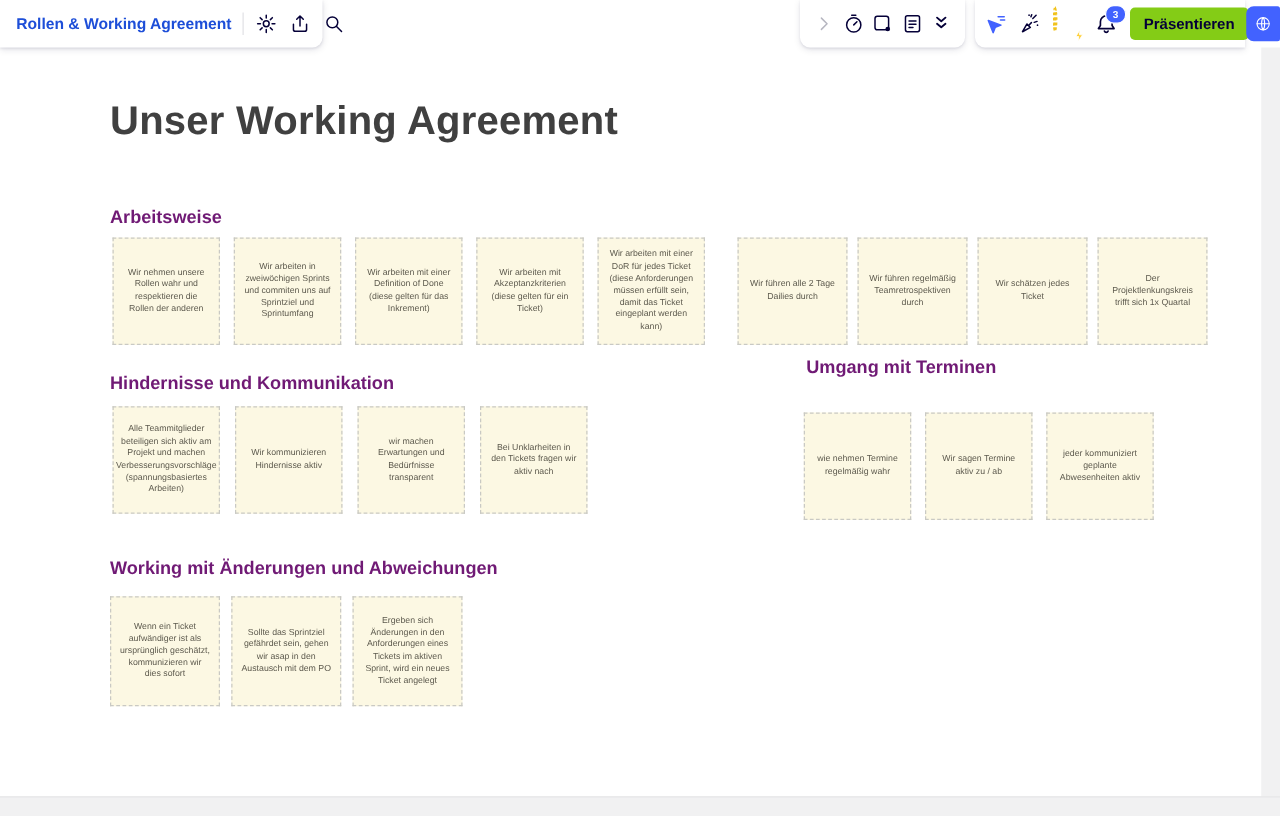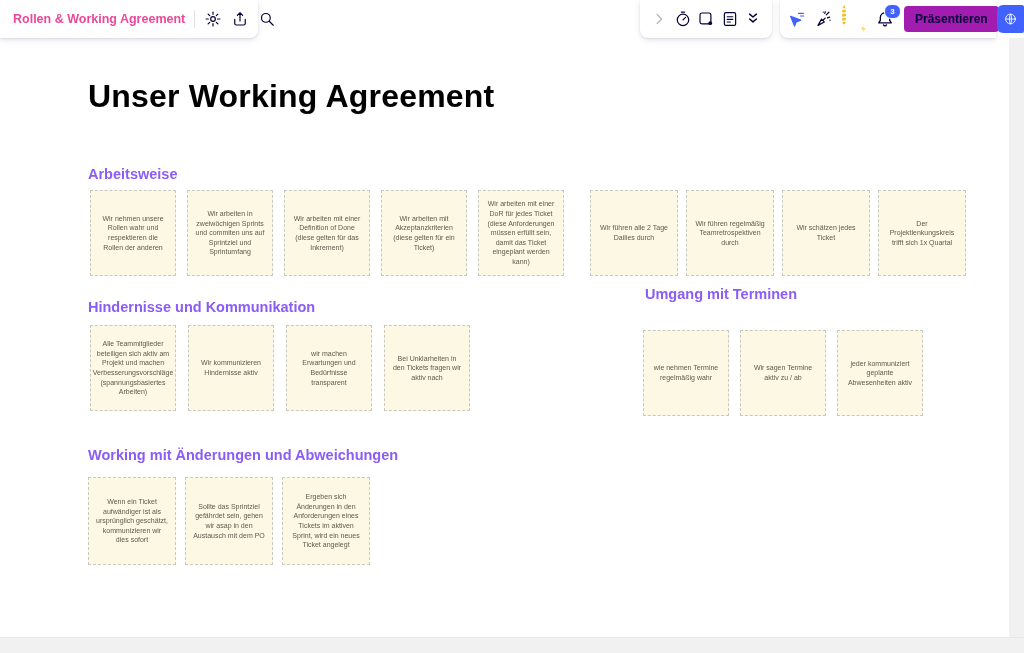--- a/index.html
+++ b/index.html
@@ -10,50 +10,50 @@
   }
   
   .edge-right{position:absolute;top:38px;right:0;width:15px;bottom:15px;background:#f1f1f2;}
   .edge-bottom{position:absolute;left:0;right:0;bottom:0;height:15px;background:#f1f1f2;border-top:1px solid #e6e6e8;}
 
   
   .card{position:absolute;top:0;height:38px;background:#fff;
         box-shadow:0 2px 6px rgba(5,0,56,.10),0 1px 2px rgba(5,0,56,.08);
         display:flex;align-items:center;}
   .card-left{left:0;width:258px;border-radius:0 0 8px 0;padding:0 10px 0 13px;gap:9px;box-sizing:border-box;}
-  .board-title{font-size:12.5px;font-weight:700;color:#ec4899;white-space:nowrap;flex:1;}
+  .board-title{font-size:12.5px;font-weight:700;color:#1d4ed8;white-space:nowrap;flex:1;}
   .vdivider{width:1px;height:18px;background:#e2e2e6;flex:none;}
   .tb-icon{width:18px;height:18px;flex:none;display:flex;align-items:center;justify-content:center;cursor:pointer;}
   .tb-icon svg{width:18px;height:18px;stroke:#050038;fill:none;stroke-width:1.6;stroke-linecap:round;stroke-linejoin:round;}
 
   .card-tools{left:640px;width:132px;border-radius:0 0 8px 8px;justify-content:space-between;padding:0 10px;box-sizing:border-box;}
   .card-collab{left:780px;width:216px;border-radius:0 0 0 8px;gap:9px;padding:0 8px;box-sizing:border-box;}
 
   .chev-gray svg{stroke:#b6b6c0;}
   .blue-icon svg{stroke:#4262ff;}
-  .present-btn{background:#a21caf;border:none;border-radius:4px;color:#050038;
+  .present-btn{background:#84cc16;border:none;border-radius:4px;color:#050038;
     font-family:"Liberation Sans",sans-serif;font-size:12px;font-weight:700;
     padding:6px 11px;cursor:pointer;white-space:nowrap;}
   .present-chev svg{width:13px;height:13px;}
   .avatar-wrap{position:relative;width:24px;height:24px;flex:none;cursor:pointer;}
   .avatar-ring{width:20px;height:20px;border:2px dotted #f1c21b;border-radius:50%;
     background:radial-gradient(circle at 40% 40%,#ffe9a8,#e8b84b);box-sizing:border-box;}
   .avatar-bolt{position:absolute;right:-3px;bottom:-3px;width:11px;height:11px;}
   .bell-wrap{position:relative;width:20px;height:20px;flex:none;cursor:pointer;}
   .bell-wrap svg{width:20px;height:20px;stroke:#050038;fill:none;stroke-width:1.6;stroke-linecap:round;stroke-linejoin:round;}
   .badge{position:absolute;top:-5px;right:-6px;min-width:13px;height:13px;border-radius:7px;
     background:#4262ff;color:#fff;font-size:8px;font-weight:700;display:flex;align-items:center;
     justify-content:center;border:1.5px solid #fff;box-sizing:content-box;padding:0 1px;}
   .share-btn{position:absolute;top:5px;right:0;width:27px;height:28px;background:#4262ff;
     border:none;border-radius:6px 2px 2px 6px;display:flex;align-items:center;justify-content:center;cursor:pointer;}
   .share-btn svg{width:16px;height:16px;stroke:#fff;fill:none;stroke-width:1.4;stroke-linecap:round;}
 
   
-  .page-title{position:absolute;left:88px;top:78px;font-size:32px;font-weight:700;color:#000000;letter-spacing:.2px;text-align:center;}
-  .section-title{position:absolute;font-size:14.5px;font-weight:700;color:#8b5cf6;white-space:nowrap;}
+  .page-title{position:absolute;left:88px;top:78px;font-size:32px;font-weight:700;color:#404040;letter-spacing:.2px;text-align:center;}
+  .section-title{position:absolute;font-size:14.5px;font-weight:700;color:#701a75;white-space:nowrap;}
   .note-row{position:absolute;display:flex;gap:11px;}
   .note{
     width:86px;height:86px;box-sizing:border-box;flex:none;
     background:#fcf8e3;border:1px dashed #c9c9c4;
     display:flex;align-items:center;justify-content:center;text-align:center;
     padding:5px 7px;font-size:7px;line-height:1.38;color:#5d5a4e;cursor:pointer;
   }
   .row-b{gap:8px;}   .row-b .note{width:88px;}
   .row-d{gap:9px;}   .row-d .note{width:88px;height:88px;}
 </style>

